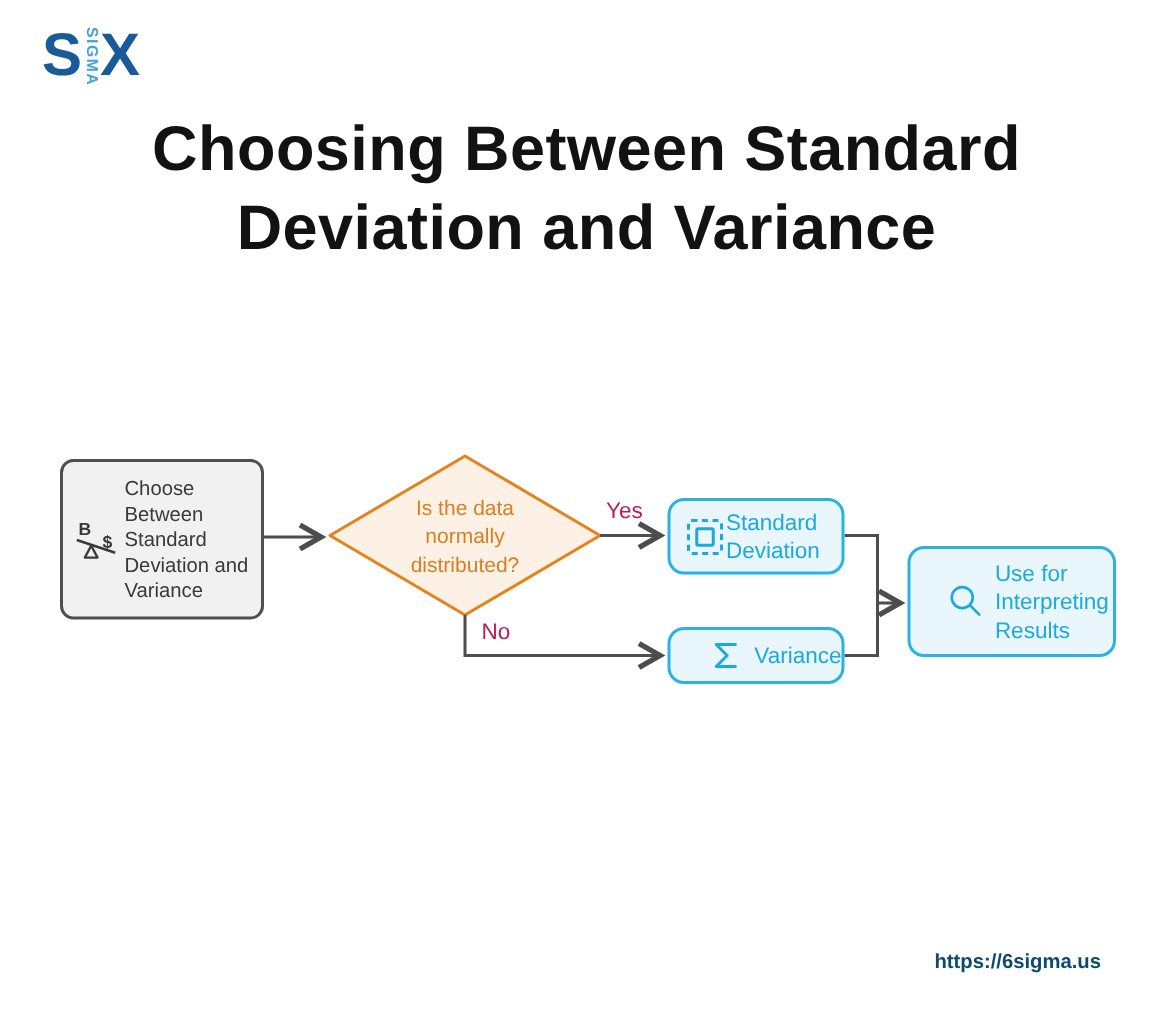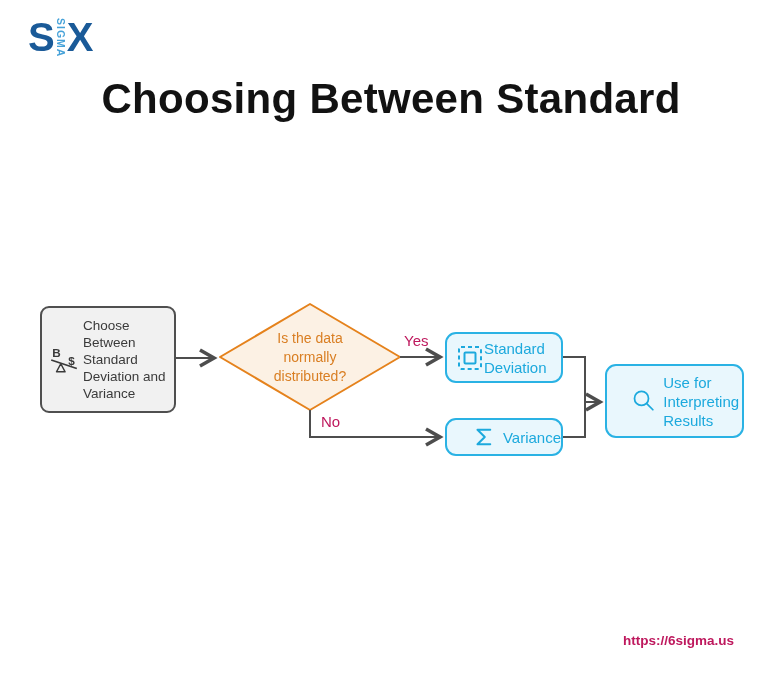--- a/index.html
+++ b/index.html
@@ -131,37 +131,38 @@
     color: #be185d;
   }
   .edge-label-yes { left: 404px; top: 332px; }
   .edge-label-no  { left: 321px; top: 413px; }
 
   .site-url {
     position: absolute;
     right: 48px; top: 633px;
     font-size: 13.5px;
     font-weight: bold;
-    color: #be185d;
+    color: #0c4a6e;
     padding-left: 20px;
   }
 </style>
 </head>
 <body>
 
 <div class="canvas">
 
   <div class="logo">
     <span class="logo-big">S</span>
     <span class="logo-vert">SIGMA</span>
     <span class="logo-big">X</span>
   </div>
 
   <h1 class="title">
     <span>Choosing Between Standard</span>
+    <span>Deviation and Variance</span>
   </h1>
 
   <svg class="connectors" viewBox="0 0 782 687">
     <defs>
       <marker id="arrow" viewBox="0 0 10 10" refX="8" refY="5" markerWidth="10" markerHeight="10" orient="auto">
         <path d="M1,1 L8,5 L1,9" fill="none" stroke="#4d4d4d" stroke-width="1.8"></path>
       </marker>
     </defs>
 
     <path d="M176,358 H214" fill="none" stroke="#4d4d4d" stroke-width="2" marker-end="url(#arrow)"></path>

